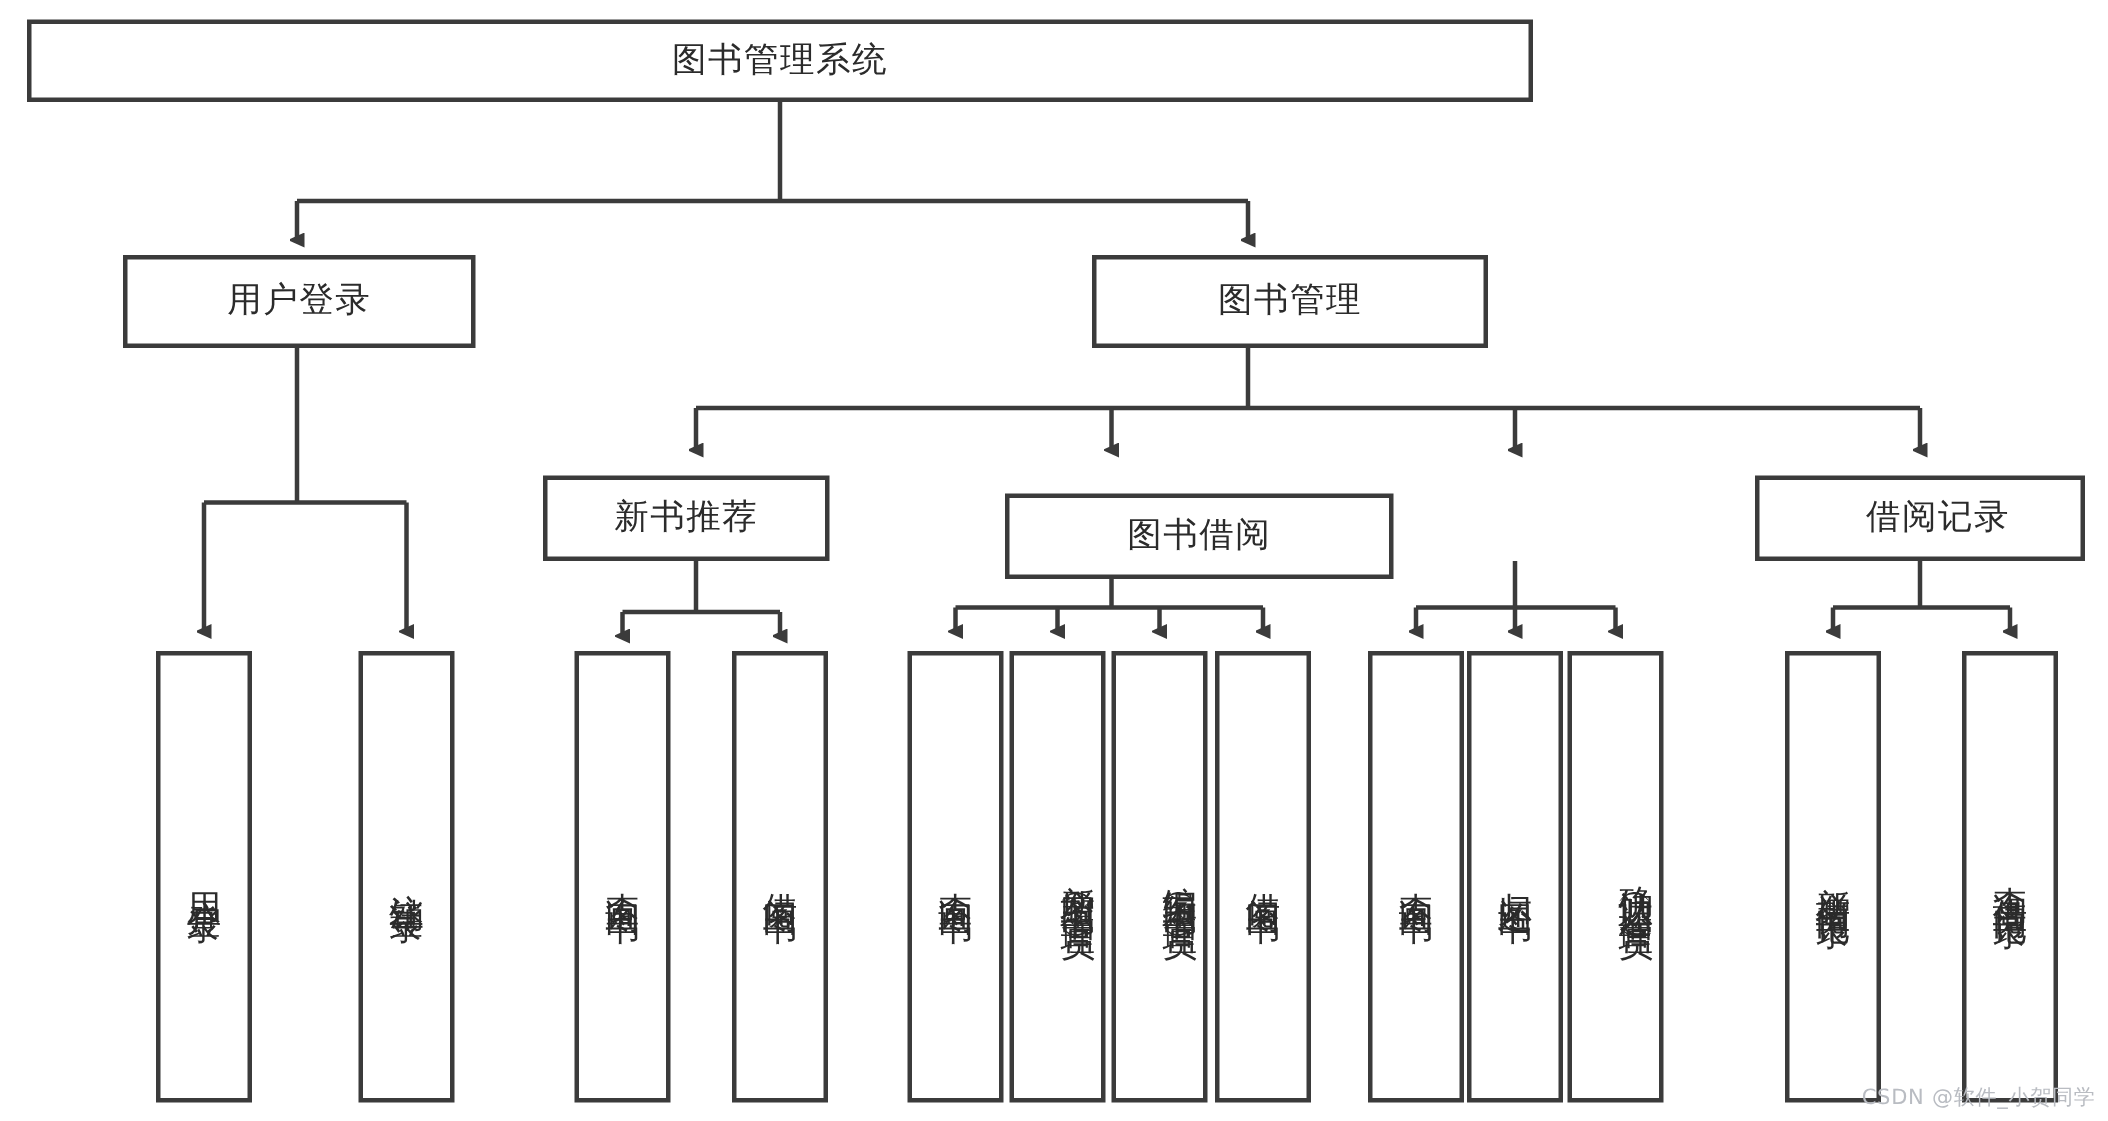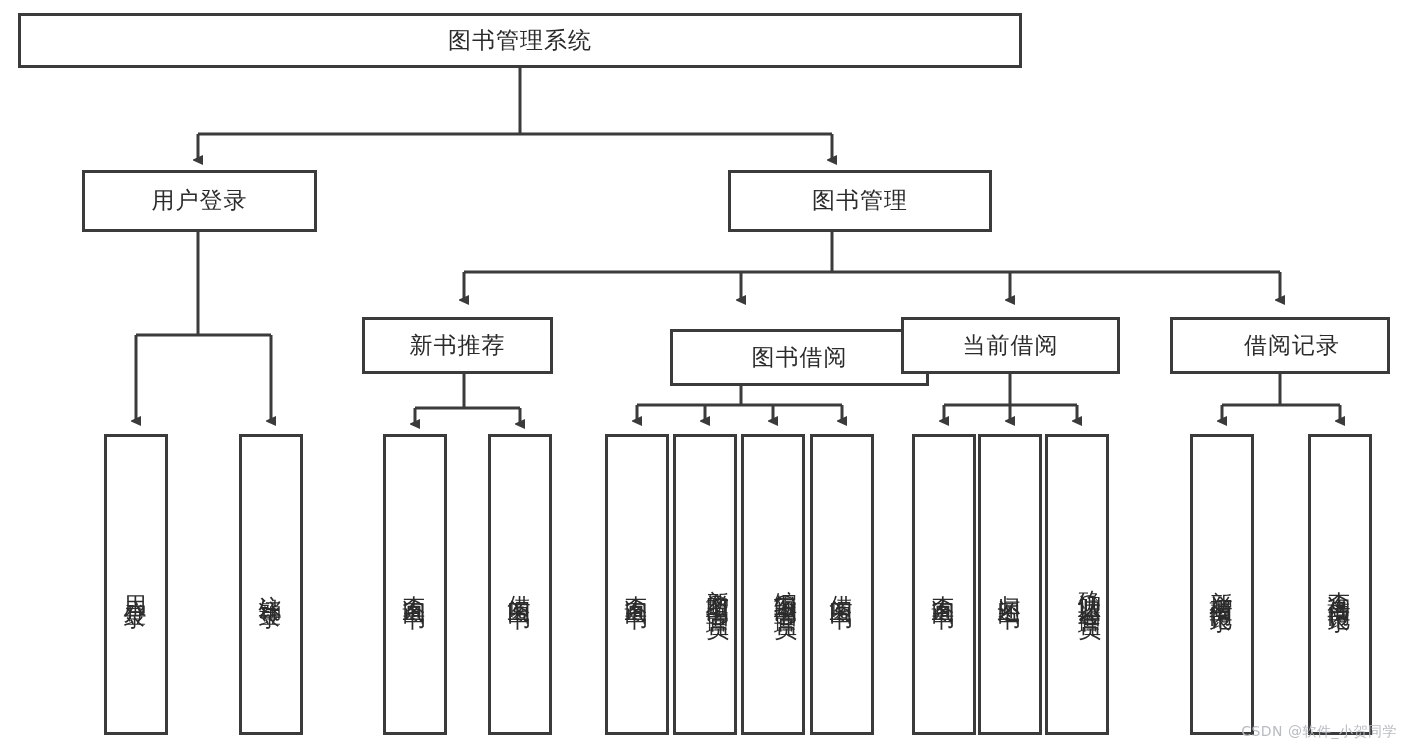--- a/index.html
+++ b/index.html
@@ -123,21 +123,20 @@
   <div class="node h-label" style="left:18px; top:13px; width:1004px; height:55px;">图书管理系统</div>
 
   <div class="node h-label" style="left:82px; top:170px; width:235px; height:62px;">用户登录</div>
 
   <div class="node h-label" style="left:696px; top:170px; width:264px; height:62px;margin-left:32px;">图书管理</div>
 
   <div class="node h-label" style="left:362px; top:317px; width:191px; height:57px;">新书推荐</div>
 
   <div class="node h-label" style="left:670px; top:317px; width:259px; height:57px;margin-top:12px;">图书借阅</div>
 
-  <div class="node h-label" style="left:901px; top:317px; width:219px; height:57px;">当前借阅</div>
 
   <div class="node h-label" style="left:1170px; top:317px; width:220px; height:57px;padding-left:24px;">借阅记录</div>
 
   <div class="node v-label centered" style="left:104px; top:434px; width:64px; height:301px;">用户登录</div>
 
   <div class="node v-label centered" style="left:239px; top:434px; width:64px; height:301px;">注销登录</div>
 
   <div class="node v-label centered" style="left:383px; top:434px; width:64px; height:301px;">查询图书</div>
 
   <div class="node v-label centered" style="left:488px; top:434px; width:64px; height:301px;">借阅图书</div>

